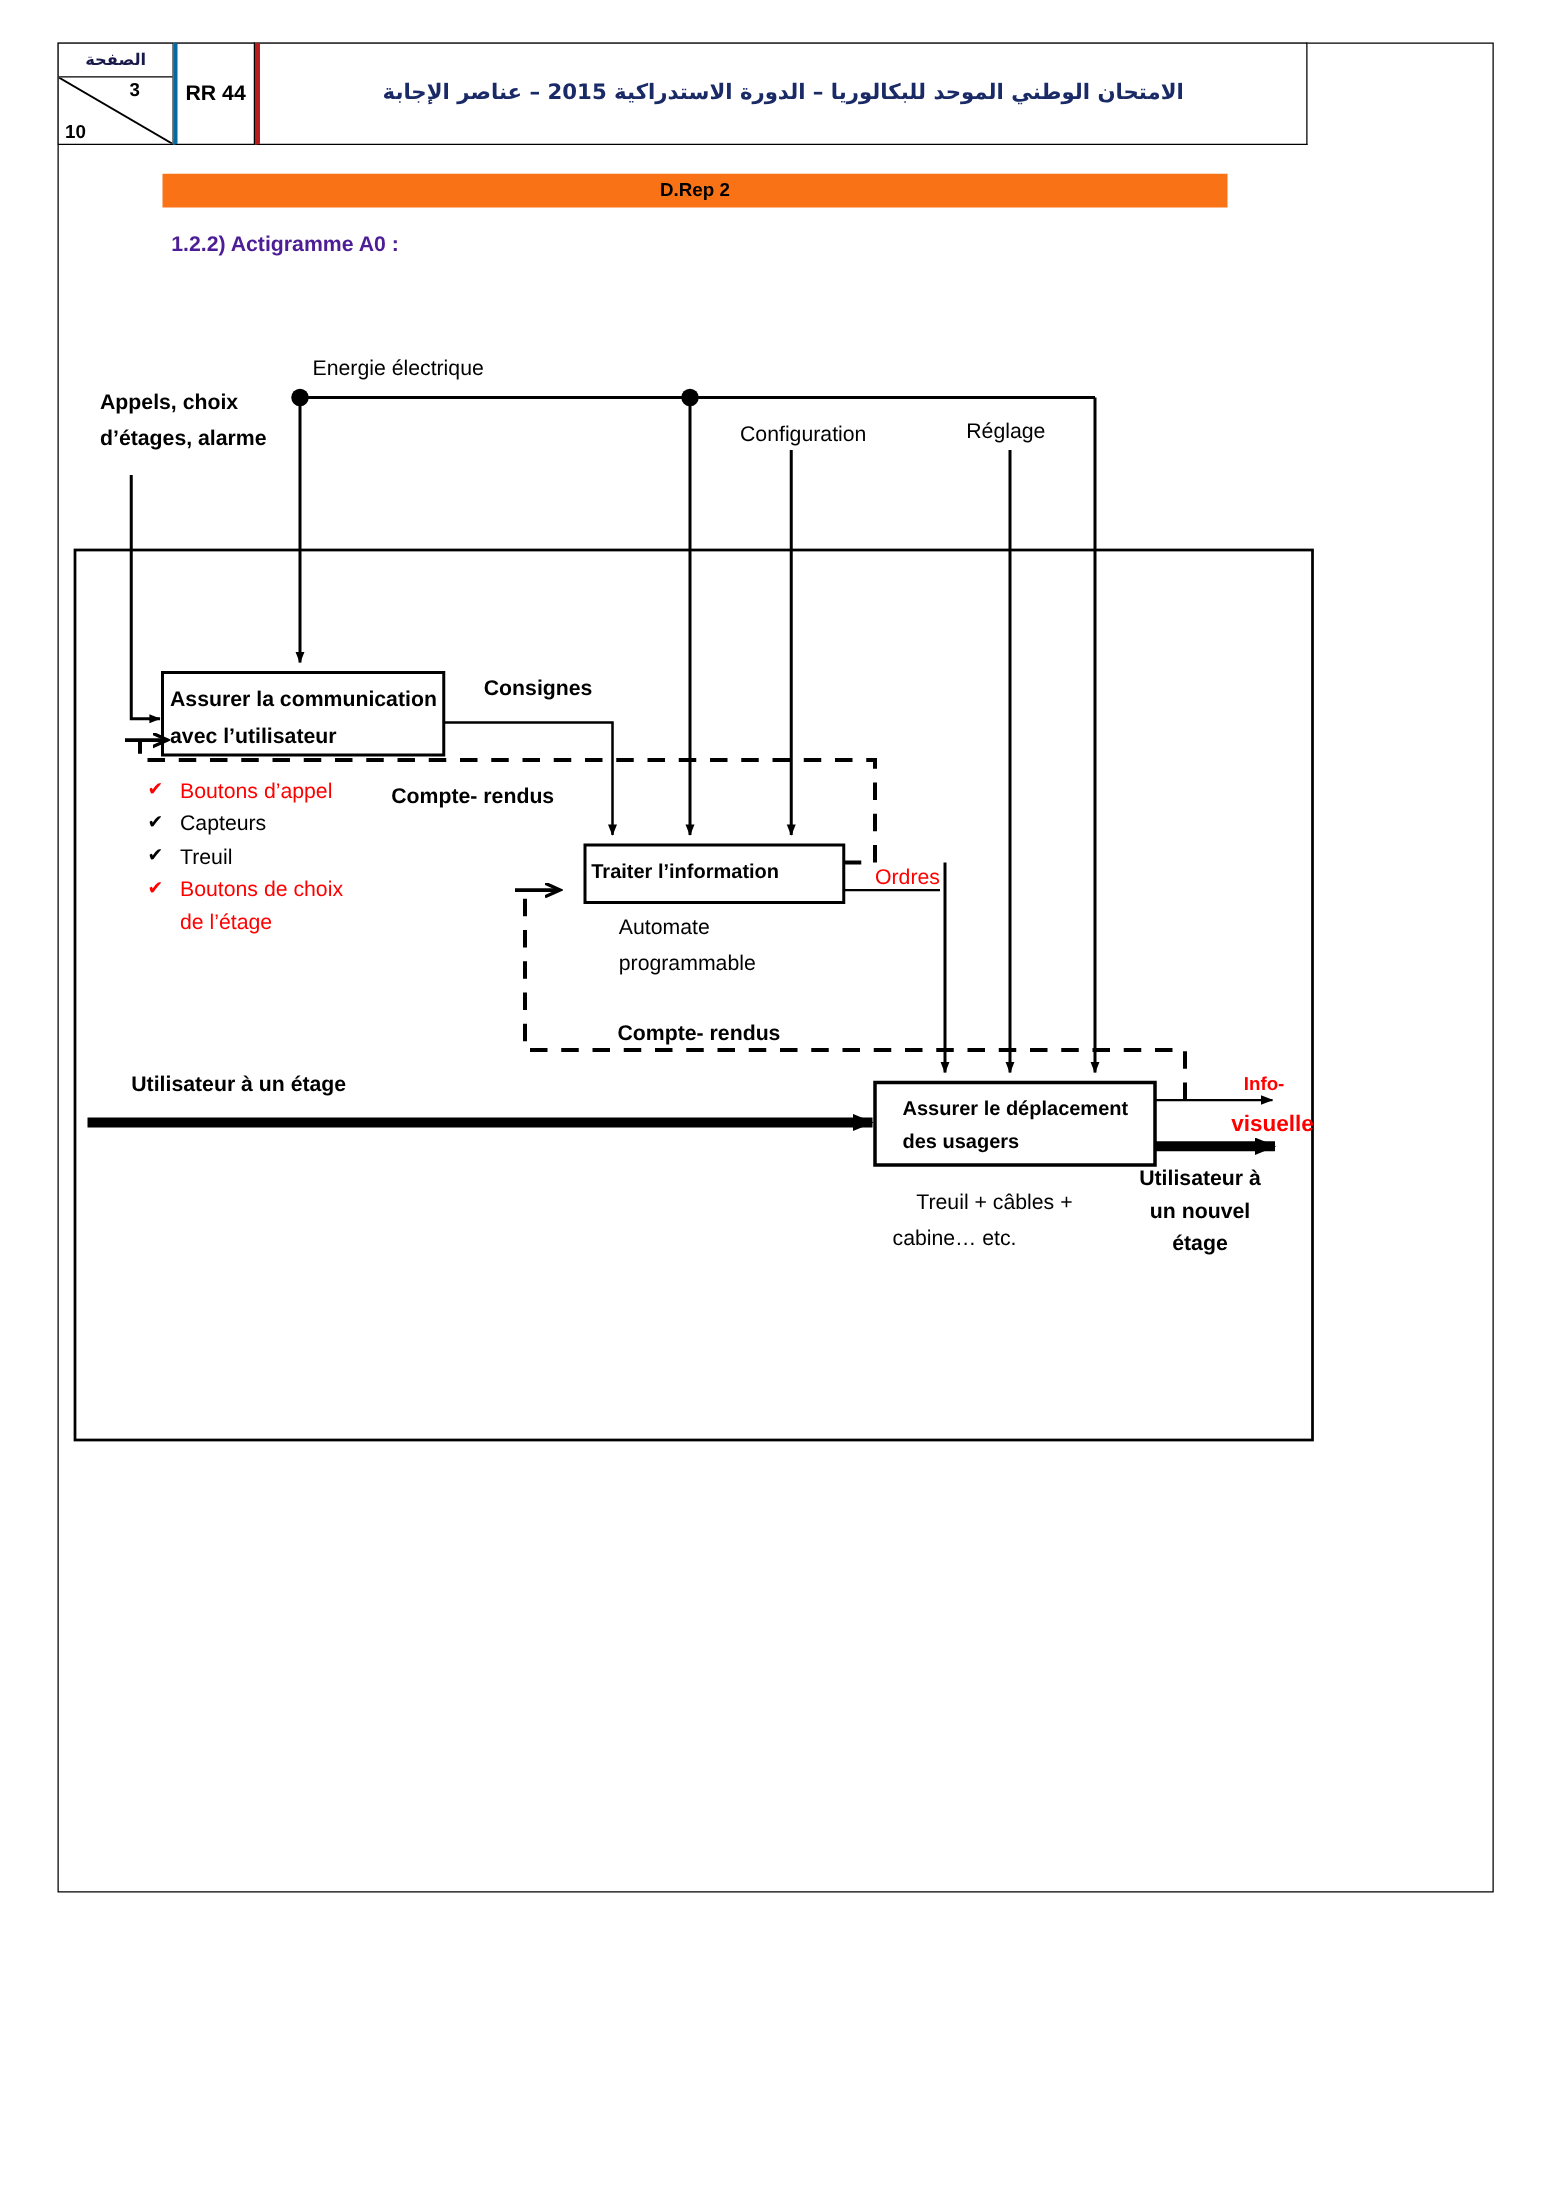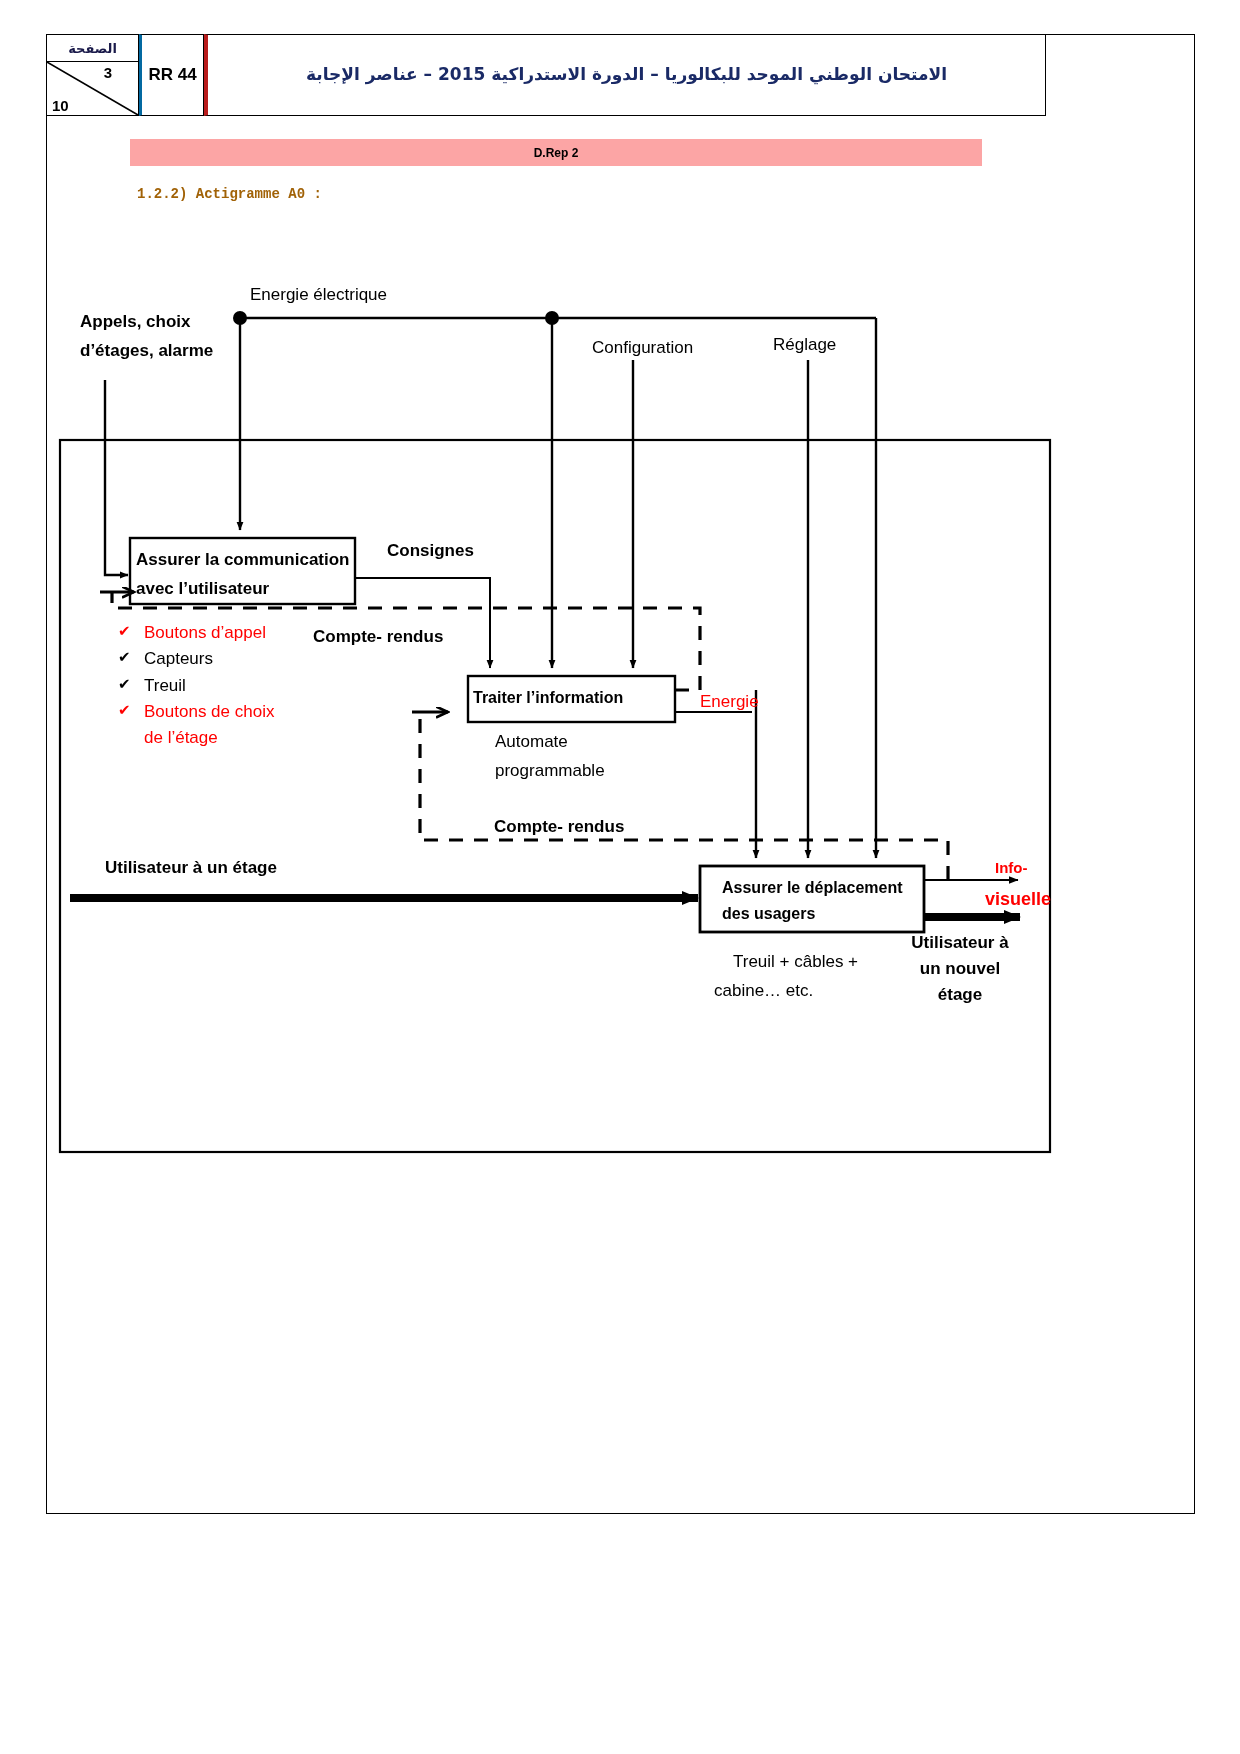--- a/index.html
+++ b/index.html
@@ -82,32 +82,31 @@
     line-height: 1.5;
     white-space: nowrap;
     letter-spacing: 0px;
   }
 
   
   #banner {
     position: absolute;
     left: 130px; top: 139px;
     width: 852px; height: 27px;
-    background: #fca5a5;
+    background: #f97316;
     display: flex; align-items: center; justify-content: center;
-    font-size: 12px; font-weight: bold; color: #000;
+    font-size: 15px; font-weight: bold; color: #000;
   }
 
   
   #section-title {
     position: absolute;
     left: 137px; top: 186px;
-    font-size: 14px; font-weight: bold; color: #a16207;
+    font-size: 17px; font-weight: bold; color: #4c1d95;
     white-space: nowrap;
-    font-family: Liberation Mono, monospace;
   }
 
   
   #diagram-svg {
     position: absolute; left: 0; top: 0;
     width: 1240px; height: 1754px;
     pointer-events: none;
   }
 
   
@@ -311,21 +310,21 @@
     <span class="txt">de l’étage</span>
   </div>
 </div>
 
 <div class="dlabel bold" style="left:313px; top:626px;">Compte- rendus</div>
 
 <div class="boxtext red" style="left:473px; top:684px; font-size:16px;">Traiter l’information</div>
 <div class="dlabel" style="left:495px; top:731px;">Automate</div>
 <div class="dlabel" style="left:495px; top:760px;">programmable</div>
 
-<div class="dlabel red" style="left:700px; top:691px;">Energie</div>
+<div class="dlabel red" style="left:700px; top:691px;">Ordres</div>
 
 <div class="dlabel bold" style="left:494px; top:816px;">Compte- rendus</div>
 
 <div class="dlabel bold" style="left:105px; top:857px;">Utilisateur à un étage</div>
 
 <div class="boxtext red" style="left:722px; top:874px; font-size:16px;">Assurer le déplacement</div>
 <div class="boxtext red" style="left:722px; top:900px; font-size:16px;">des usagers</div>
 
 <div class="dlabel" style="left:714px; top:951px;margin-left:19px;">Treuil + câbles +</div>
 <div class="dlabel" style="left:714px; top:980px;">cabine…  etc.</div>

